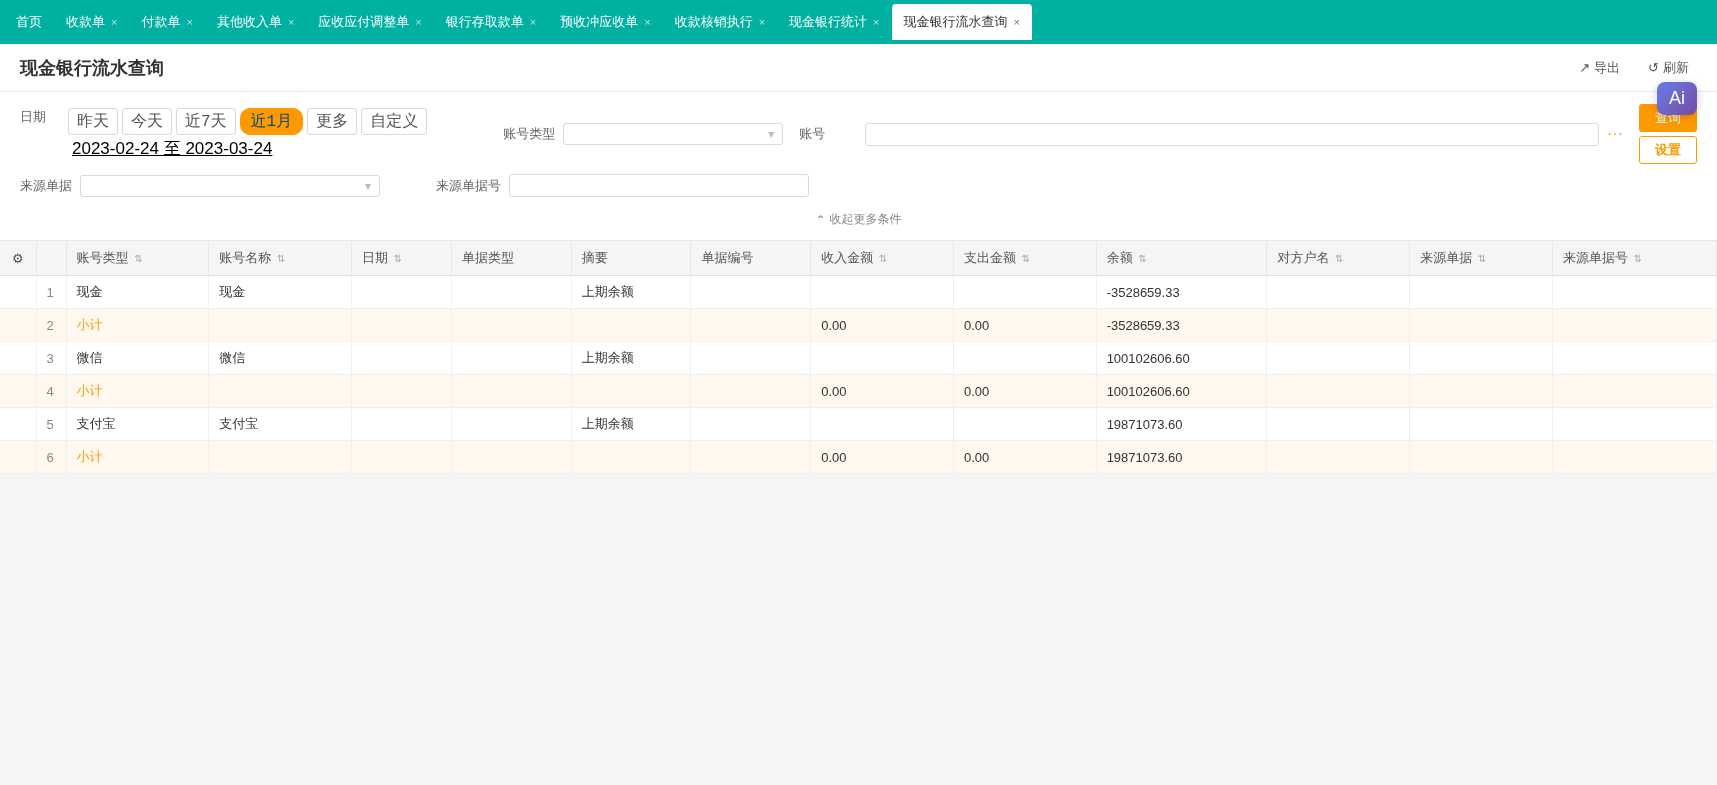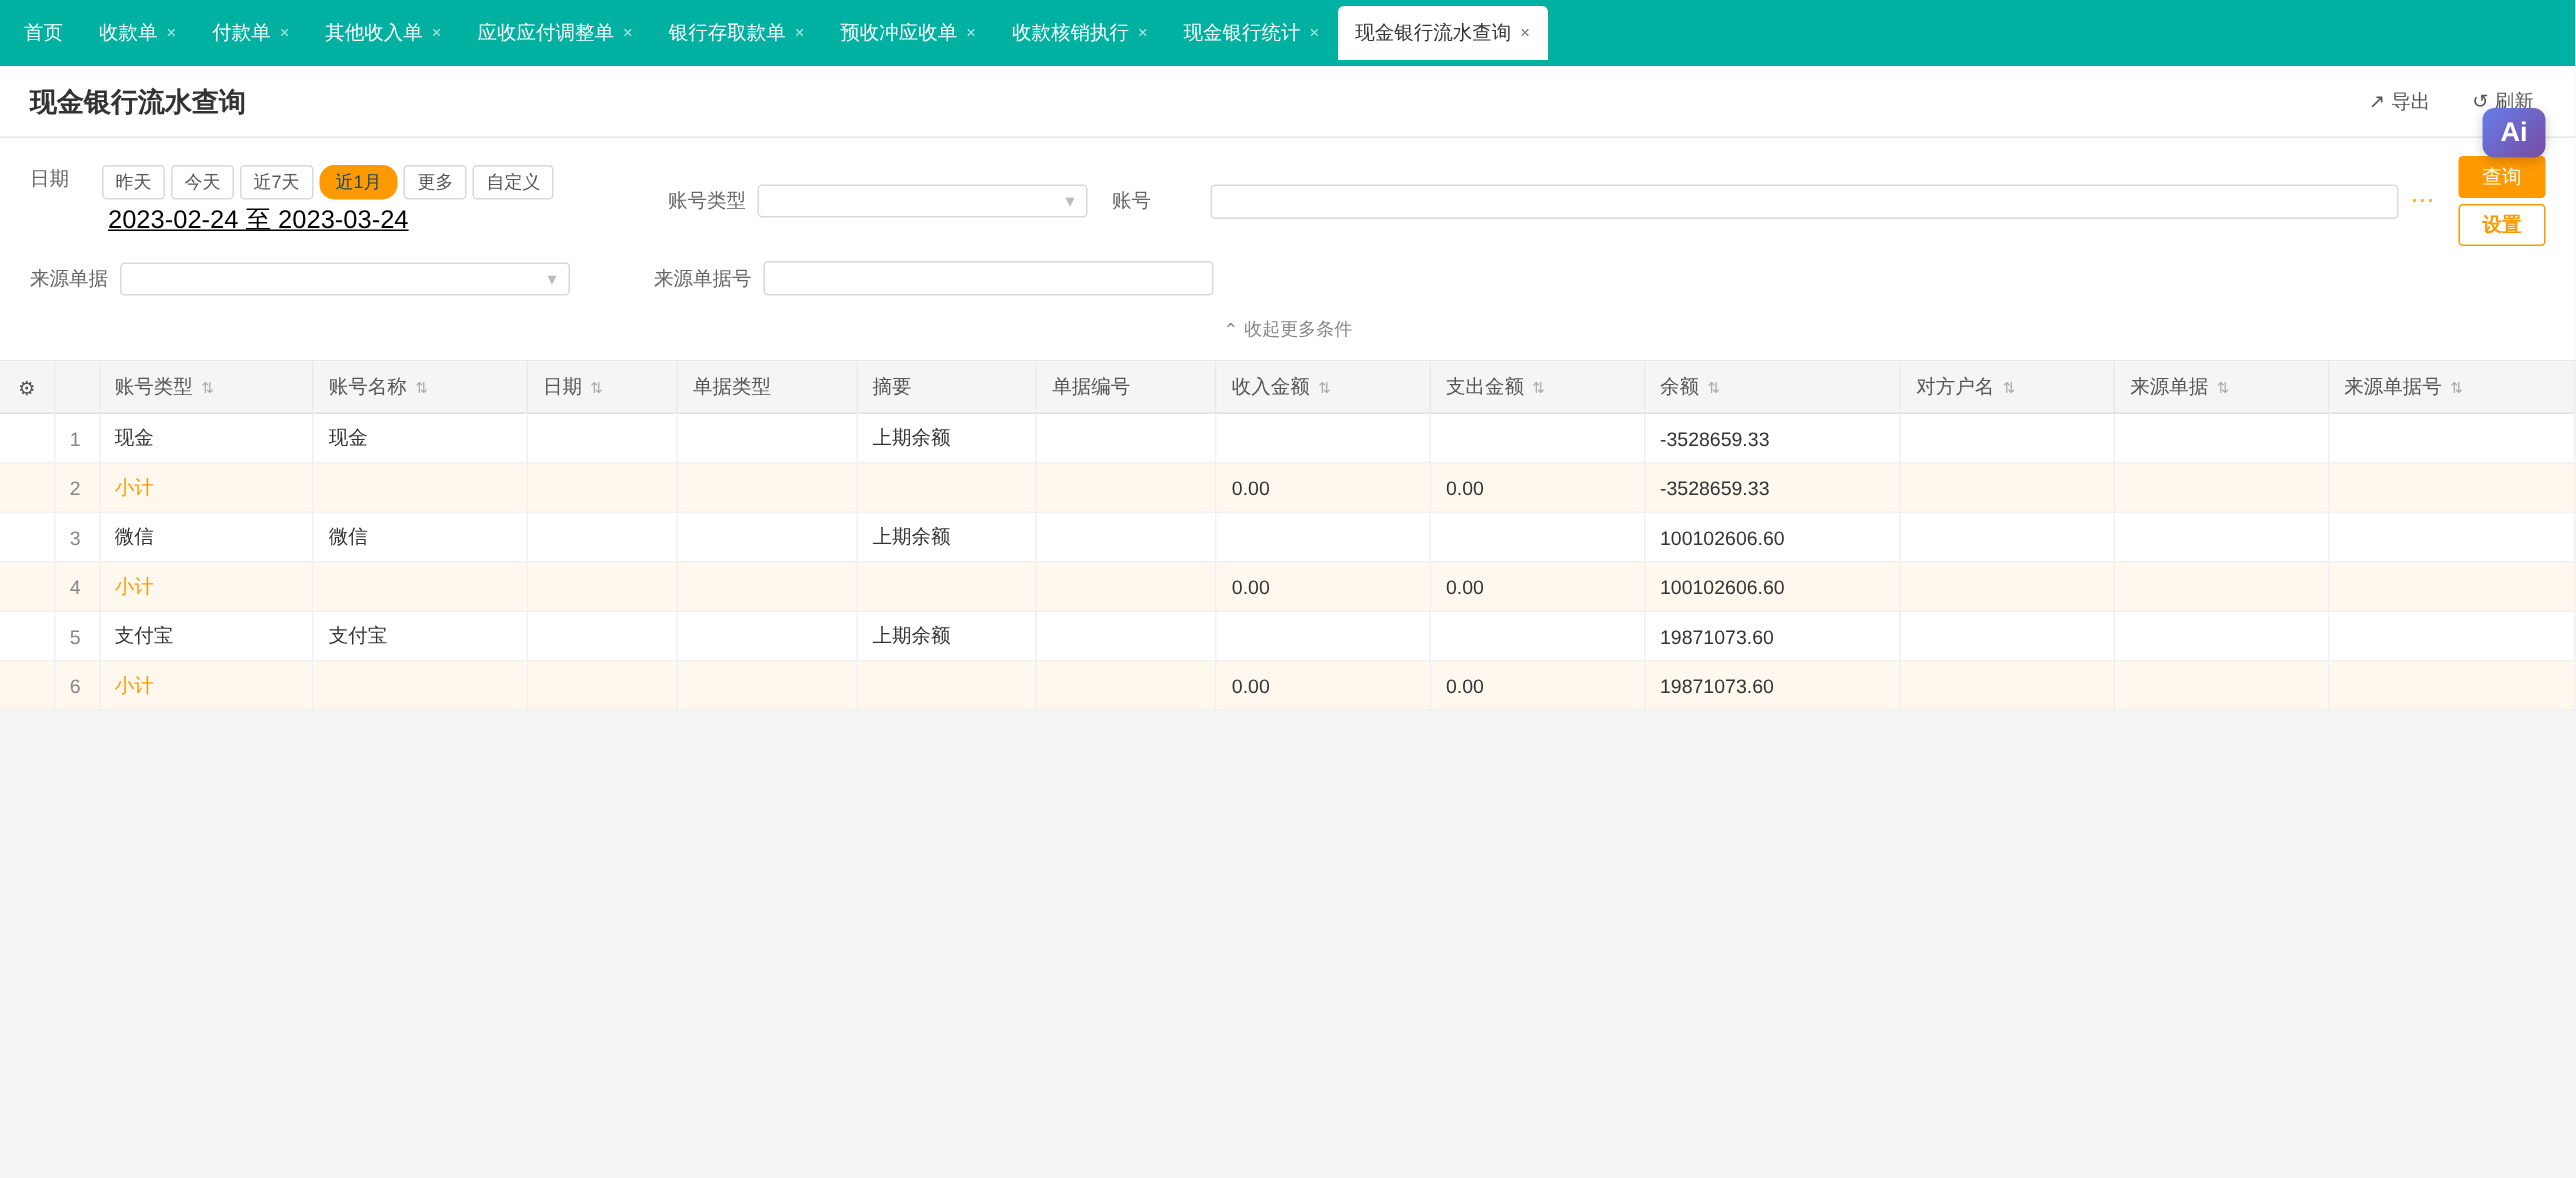--- a/index.html
+++ b/index.html
@@ -98,23 +98,24 @@
     .date-btns {
       display: flex;
       align-items: center;
       gap: 4px;
     }
     .date-btn {
       padding: 2px 8px;
       border: 1px solid #d9d9d9;
       border-radius: 3px;
       cursor: pointer;
-      font-size: 12px;
+      font-size: 16px;
       background: #fff;
       color: #555;
+      font-family: Liberation Mono, monospace;
     }
     .date-btn.active {
       background: #f90;
       border-color: #f90;
       color: #0c4a6e;
       border-radius: 10px;
       padding: 2px 10px;
     }
     .date-range {
       font-size: 17px;
@@ -227,27 +228,27 @@
       white-space: nowrap;
     }
     .num-col { text-align: left; }
     .row-num { color: #888; }
     .subtotal-label { color: #f90; margin-left: 36px; }
 
     
     .ai-badge {
       position: fixed;
       right: 20px;
-      top: 72px;
+      top: 82px;
       background: linear-gradient(135deg, #667eea, #764ba2);
       color: #fff;
       border-radius: 8px;
       padding: 6px 12px;
       font-size: 18px;
-      font-weight: bold;
+      font-weight: normal;
       cursor: pointer;
       box-shadow: 0 2px 8px rgba(0,0,0,0.2);
     }
   </style>
 </head>
 <body>
 
 <div class="top-nav">
   <div class="nav-home">首页</div>
   <div id="nav-tabs-container" style="display: flex; align-items: center;">

